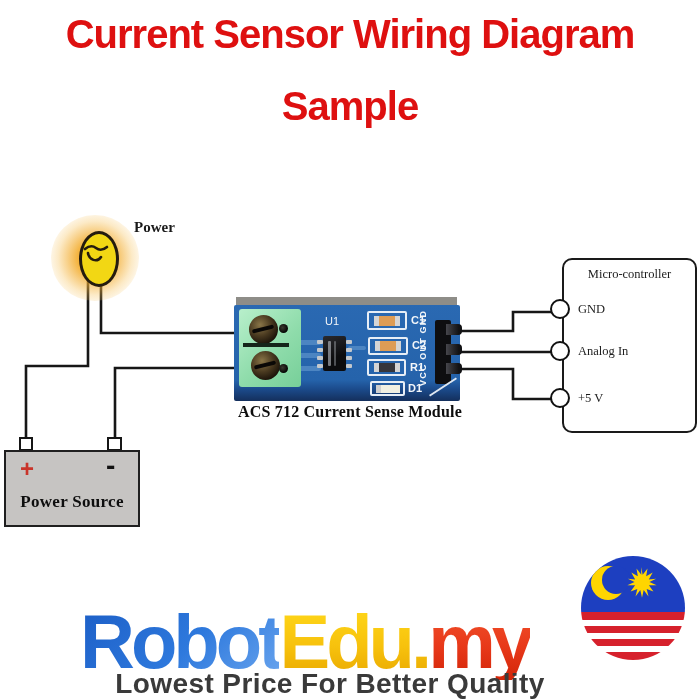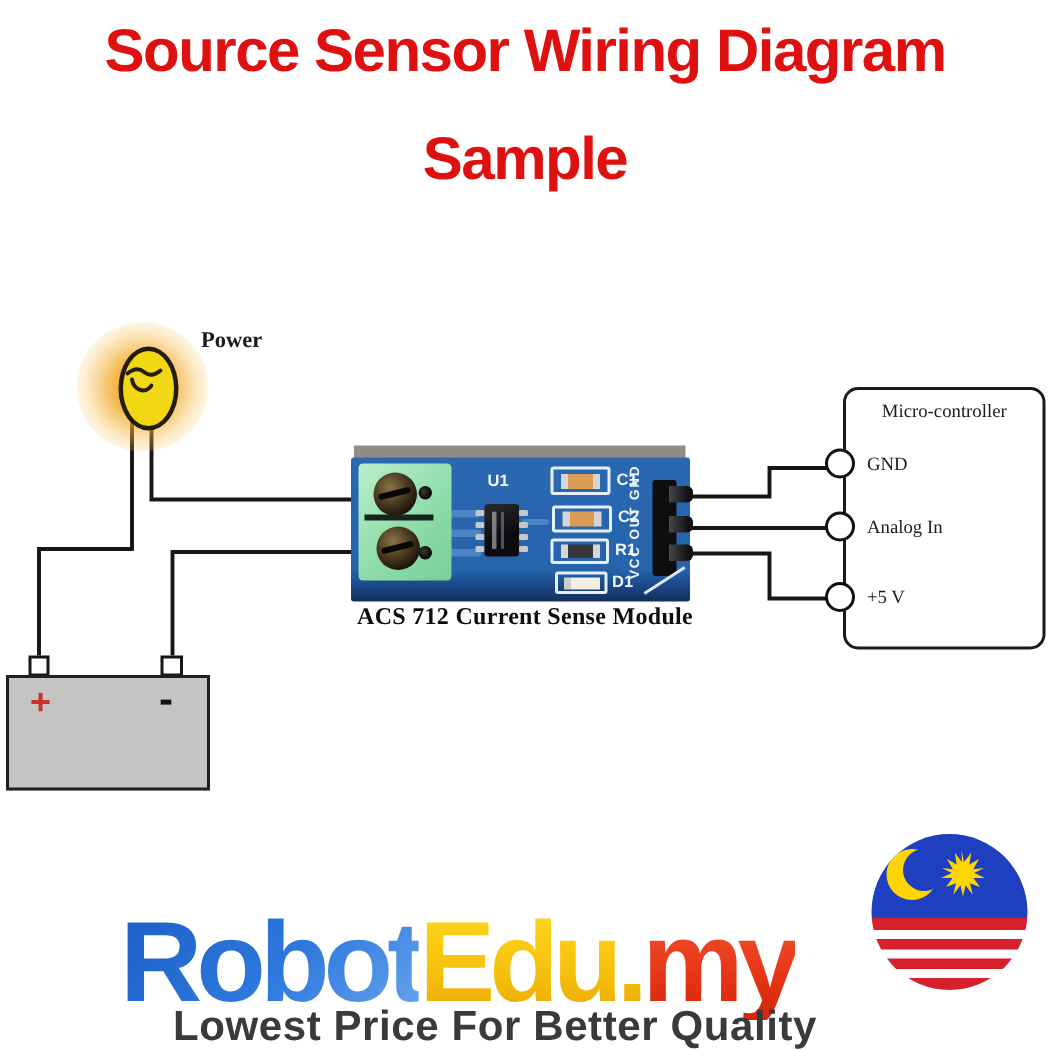--- a/index.html
+++ b/index.html
@@ -51,21 +51,21 @@
          background:radial-gradient(circle at 38% 34%, #8a7648 0%, #4a3a20 42%, #171008 78%);}
   .screw::after{content:"";position:absolute;left:3px;top:12px;width:22px;height:4px;
                 background:#0a0806;transform:rotate(-14deg);border-radius:2px;}
   .term-sep{position:absolute;left:10px;top:47px;width:46px;height:4px;background:#15251a;}
   .pcb-hole{position:absolute;width:9px;height:9px;border-radius:50%;
             background:radial-gradient(circle at 40% 40%, #3a3a30, #000 75%);}
   .ic-body{position:absolute;left:90px;top:40px;width:23px;height:35px;border-radius:2px;
            background:linear-gradient(160deg,#2a2a2e 0%,#0c0c0e 60%);}
   .ic-mark{position:absolute;background:#cfd4da;opacity:.55;border-radius:1px;}
   .ic-pin{position:absolute;width:6px;height:4px;background:#c4c8cc;border-radius:1px;}
-  .u1-label{position:absolute;left:92px;top:19px;color:#f2f5f8;font-weight:bold;font-size:11px;}
+  .u1-label{position:absolute;left:92px;top:19px;color:#f2f5f8;font-weight:normal;font-size:11px;}
   .silk{position:absolute;border:2px solid #e7eef6;border-radius:2px;box-sizing:border-box;
         display:flex;align-items:center;justify-content:center;}
   .comp-cap{width:26px;height:10px;
     background:linear-gradient(90deg,#d5d5d5 0 18%,#dd9c55 18% 82%,#d5d5d5 82% 100%);}
   .comp-res{width:26px;height:9px;
     background:linear-gradient(90deg,#d5d5d5 0 18%,#35353b 18% 82%,#d5d5d5 82% 100%);}
   .comp-led{width:24px;height:8px;
     background:linear-gradient(90deg,#cfcfcf 0 20%,#f0efe2 20% 100%);}
   .comp-label{position:absolute;color:#f2f6fa;font-weight:bold;font-size:11px;}
   .hdr-body{position:absolute;left:202px;top:24px;width:16px;height:64px;background:#0e0e10;
@@ -100,21 +100,21 @@
   .b-my{background-image:linear-gradient(180deg,#f2542d 0%,#e8391a 55%,#d32508 100%);}
   .tagline{left:110px;top:668px;width:440px;text-align:center;font-weight:bold;
            font-size:28px;color:#3a3a3a;letter-spacing:.4px;z-index:4;}
   .flag{left:578px;top:552px;z-index:3;}
 </style>
 </head>
 <body>
 
 <div class="canvas">
 
-  <div class="title-line title-1">Source Sensor Wiring Diagram</div>
+  <div class="title-line title-1">Current Sensor Wiring Diagram</div>
   <div class="title-line title-2">Sample</div>
 
   <svg class="wires" width="700" height="700">
     <path d="M 88 276 V 366 H 26 V 441"></path>
     <path d="M 101 276 V 333 H 241"></path>
     <path d="M 115 441 V 368 H 241"></path>
     <path d="M 460 331 H 513 V 312 H 552"></path>
     <path d="M 460 352 H 552"></path>
     <path d="M 460 369 H 513 V 399 H 552"></path>
   </svg>
@@ -126,20 +126,21 @@
       <path d="M 6 19 c 1 7 9 10 13 4" stroke="#241c0e" stroke-width="2.6" fill="none" stroke-linecap="round"></path>
     </svg>
   </div>
   <div class="abs load-label">Power</div>
 
   <div class="abs ps-term" style="left:19px;top:437px;"></div>
   <div class="abs ps-term" style="left:107px;top:437px;width:15px;"></div>
   <div class="abs ps-body">
     <div class="abs ps-plus" style="left:14px;top:3px;">+</div>
     <div class="abs ps-minus" style="left:100px;top:-2px;">-</div>
+    <div class="ps-label">Power Source</div>
   </div>
 
   <div class="abs module">
     <div class="mod-gray"></div>
     <div class="mod-pcb"></div>
     <div class="trace" style="left:62px;top:44px;width:26px;height:5px;"></div>
     <div class="trace" style="left:62px;top:57px;width:26px;height:5px;"></div>
     <div class="trace" style="left:62px;top:70px;width:26px;height:5px;"></div>
     <div class="trace" style="left:115px;top:50px;width:18px;height:4px;"></div>
     <div class="term-block">

